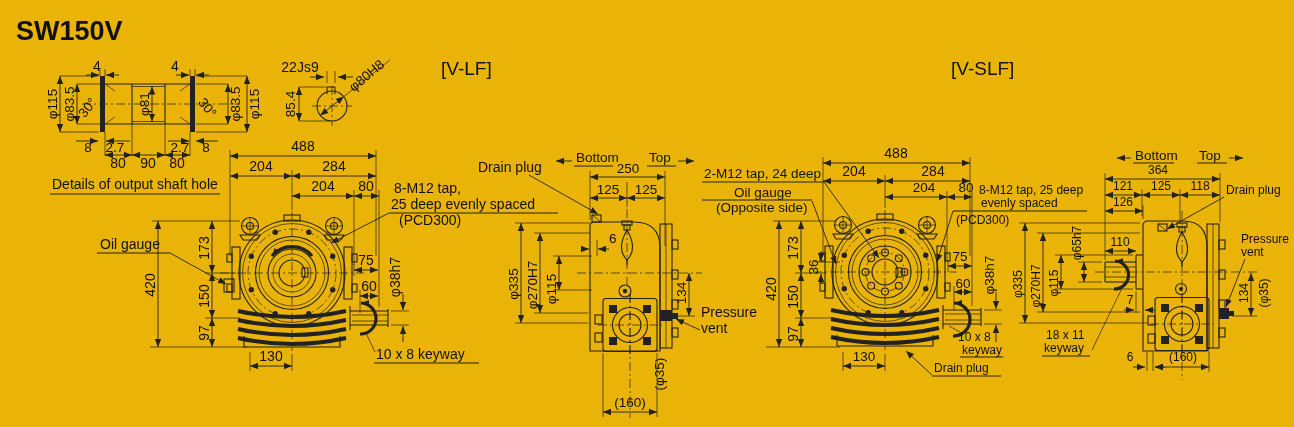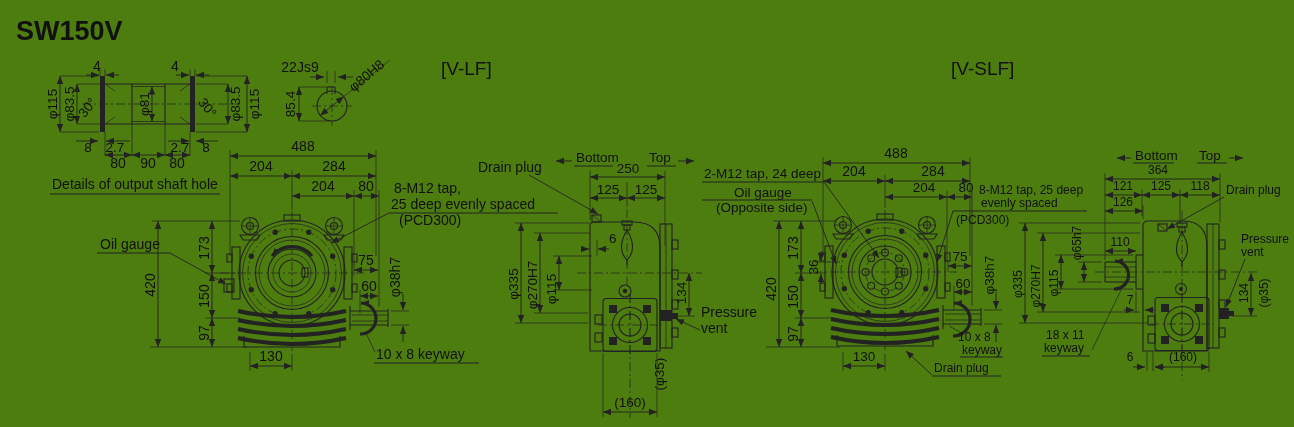--- a/index.html
+++ b/index.html
@@ -1,16 +1,16 @@
 <!DOCTYPE html>
 <html><head>
 <meta charset="utf-8">
 <style>
   html,body{margin:0;padding:0;background:#fff;}
-  .page{position:relative;width:1294px;height:427px;background:#4d7c0f;overflow:hidden;}
+  .page{position:relative;width:1294px;height:427px;background:#eab308;overflow:hidden;}
   svg{display:block;}
   .ln{fill:none;stroke:#222;stroke-width:1.1;}
   .lnt{fill:none;stroke:#222;stroke-width:.7;}
   .fillb{fill:#222;stroke:none;}
   .fin{fill:none;stroke:#222;stroke-width:4;}
   .ext{stroke:#222;stroke-width:.7;fill:none;}
   .cl{stroke:#222;stroke-width:.7;fill:none;stroke-dasharray:9 3 2 3;}
   .ul{stroke:#222;stroke-width:1;}
   .dim{stroke:#222;stroke-width:.9;fill:none;marker-start:url(#as);marker-end:url(#ae);}
   .dima{stroke:#222;stroke-width:.9;fill:none;marker-end:url(#ae);}

